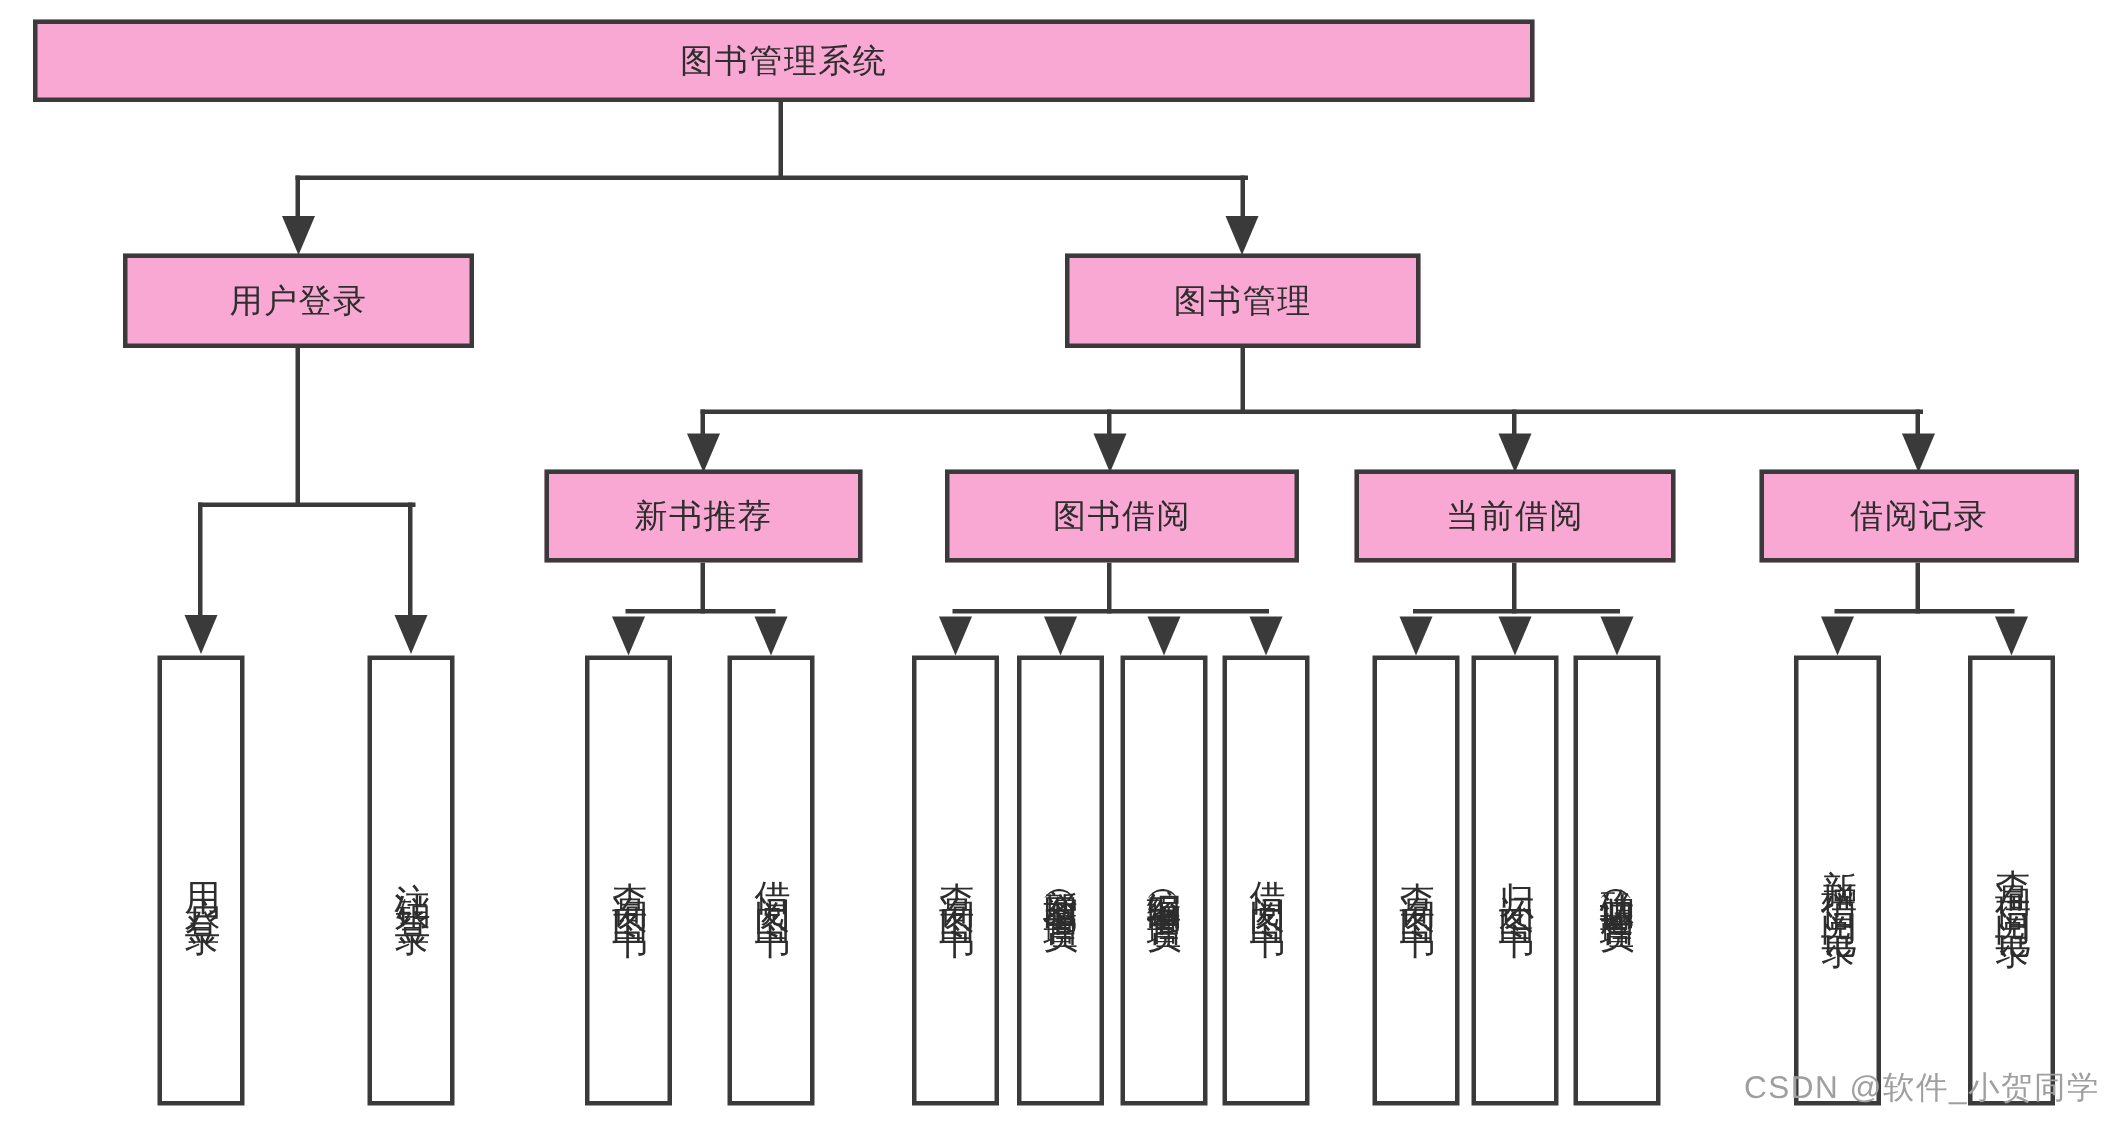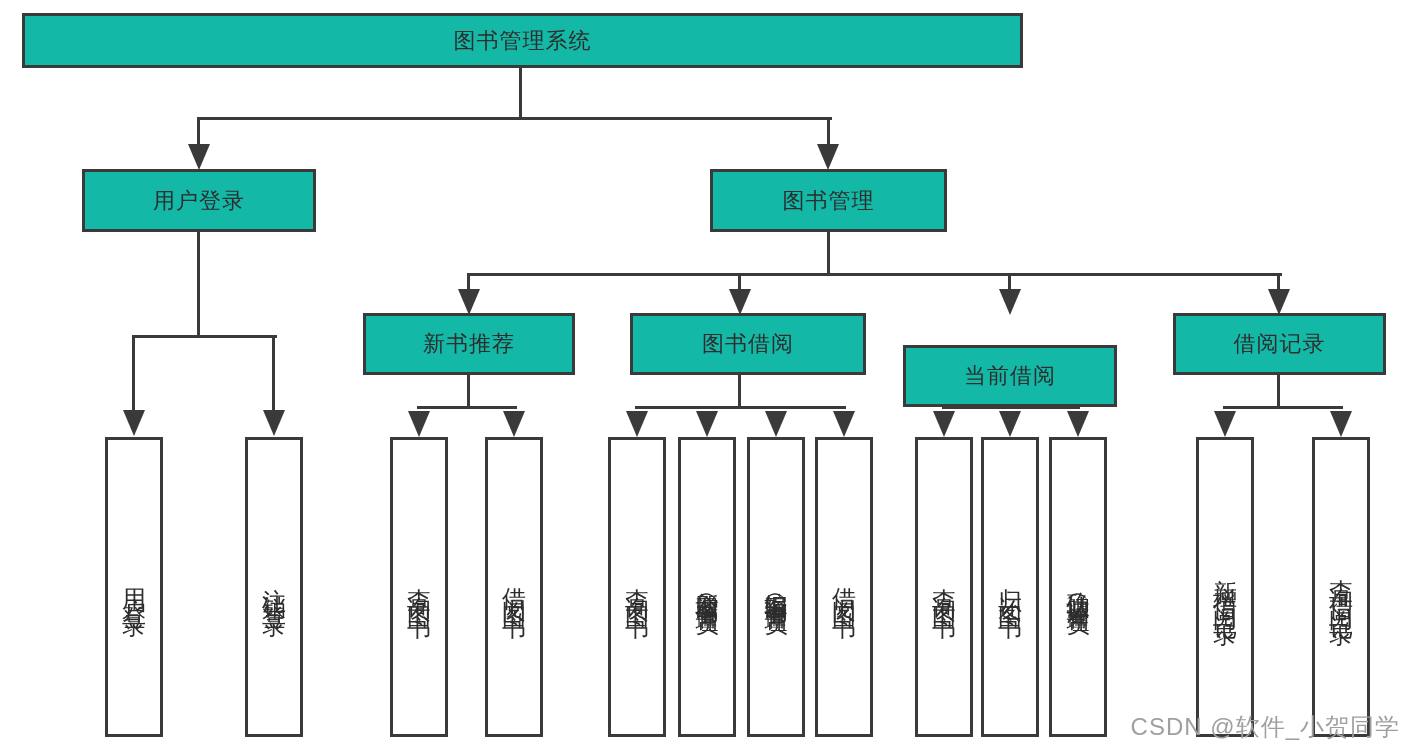--- a/index.html
+++ b/index.html
@@ -11,21 +11,21 @@
   body{font-family:"Liberation Sans", sans-serif;}
   #stage{
     position:relative;
     width:1405px;height:747px;
     background:#fff;
     overflow:hidden;
   }
   .node{
     position:absolute;
     box-sizing:border-box;
-    background:#14b8a6;
+    background:#f9a8d4;
     border:3px solid var(--line);
     display:flex;align-items:center;justify-content:center;
     color:var(--text);
     font-size:22px;
     letter-spacing:1px;
     z-index:2;
   }
   .leaf{
     position:absolute;
     box-sizing:border-box;
@@ -50,21 +50,21 @@
   .ln{position:absolute;background:var(--line);z-index:1;}
   .arw{
     position:absolute;width:0;height:0;z-index:3;
     border-left:11px solid transparent;
     border-right:11px solid transparent;
     border-top:26px solid var(--line);
   }
   .watermark{
     position:absolute;
     top:711px;right:5px;
-    font-size:24px;
+    font-size:21px;
     color:var(--wm);
     letter-spacing:1px;
     z-index:4;
     white-space:nowrap;
   }
 </style>
 </head>
 <body>
 
 <div id="stage">
@@ -82,21 +82,21 @@
   </div>
 
   <div class="node" style="left:710px;top:169px;width:237px;height:63px;">
     <span>图书管理</span>
   </div>
 
   <div class="node" style="left:630px;top:313px;width:236px;height:62px;">
     <span>图书借阅</span>
   </div>
 
-  <div class="node" style="left:903px;top:313px;width:214px;height:62px;margin-top:32px;">
+  <div class="node" style="left:903px;top:313px;width:214px;height:62px;">
     <span>当前借阅</span>
   </div>
 
   <div class="node" style="left:1173px;top:313px;width:213px;height:62px;">
     <span>借阅记录</span>
   </div>
 
   <div class="leaf" style="left:105px;">
     <span class="v-label">用户登录</span>
   </div>

